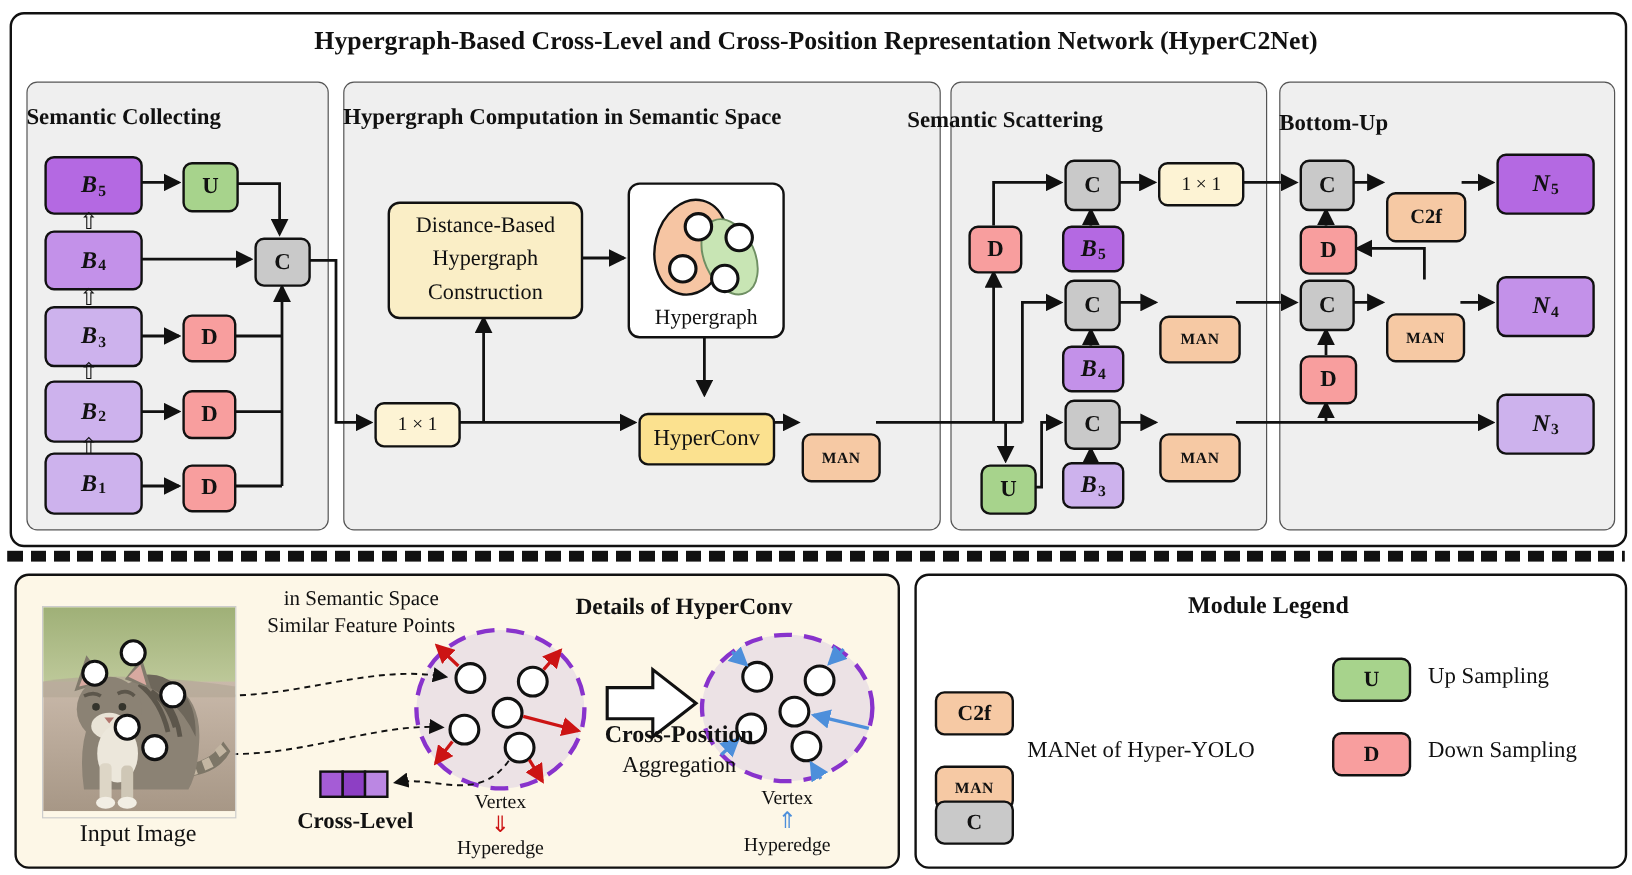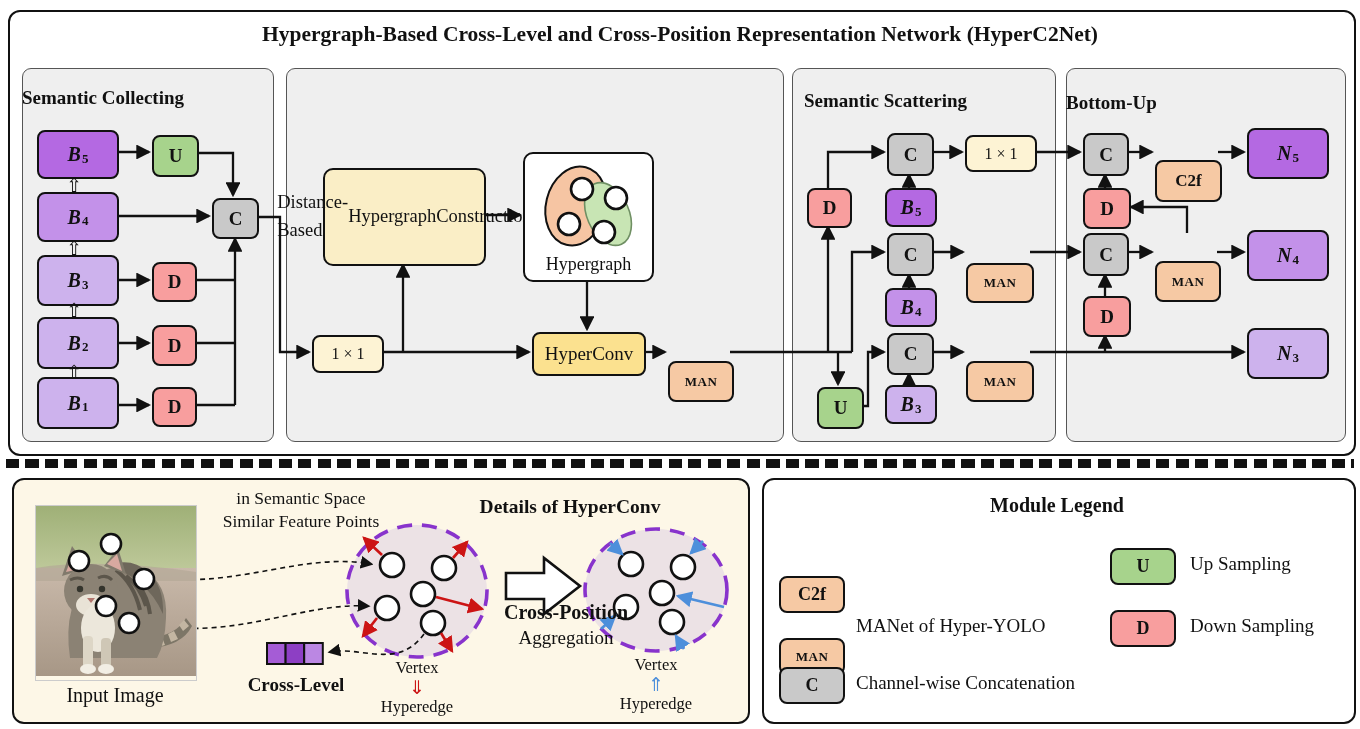--- a/index.html
+++ b/index.html
@@ -9,33 +9,33 @@
   .outerbox{position:absolute;background:#fff;border:2.4px solid #111;border-radius:12px;}
   .panel{position:absolute;background:var(--panel);border:1.6px solid #555;border-radius:9px;}
   .ptitle{position:absolute;text-align:left;font-weight:bold;font-size:19px;}
   .maintitle{position:absolute;left:8px;top:22px;width:1344px;text-align:center;
              font-weight:bold;font-size:21.5px;}
   
   .bx{position:absolute;display:flex;align-items:center;justify-content:center;
       border:2.2px solid #111;border-radius:8px;font-weight:bold;font-size:19px;z-index:3;}
   .p1{background:var(--purple1);} .p2{background:var(--purple2);} .p3{background:var(--purple3);}
   .grn{background:var(--green);} .pnk{background:var(--pink);} .gry{background:var(--gray);}
-  .pch{background:var(--peach);margin-top:28px;} .yel{background:var(--yellow);}
+  .pch{background:var(--peach);margin-top:28px;} .yel{background:var(--yellow);margin-top:12px;}
   .crm{background:var(--cream);}
   .bi{font-style:italic;font-weight:bold;font-size:20px;}
   .bs{font-size:13px;font-weight:bold;margin-top:8px;margin-left:1px;}
   .man{font-size:13px;letter-spacing:.5px;}
   .plain{font-weight:normal;}
   .f16{font-size:16px;} .f18{font-size:18px;}
   .hollow{position:absolute;font-family:"DejaVu Sans",sans-serif;font-size:19px;color:#111;
           z-index:3;line-height:1;}
   .whitebox{position:absolute;background:#fff;border:2.2px solid #111;border-radius:10px;z-index:3;
             display:flex;flex-direction:column;align-items:center;justify-content:flex-end;}
   .dbhc{position:absolute;background:var(--cream2);border:2.2px solid #111;border-radius:10px;z-index:3;
-        display:flex;flex-direction:row;align-items:center;justify-content:center;
+        display:flex;flex-direction:column;align-items:center;justify-content:center;
         font-size:18.5px;line-height:1.5;}
   .divider{position:absolute;left:6px;top:459px;width:1348px;height:9px;
            background:repeating-linear-gradient(90deg,#111 0 13px,transparent 13px 19.5px);}
   .svglayer{position:absolute;left:0;top:0;z-index:2;}
   .txt{position:absolute;text-align:center;z-index:4;}
   .lg-key{position:absolute;display:flex;align-items:center;justify-content:center;
           border:2.2px solid #111;border-radius:8px;font-weight:bold;font-size:18px;z-index:3;}
   .lg-label{position:absolute;font-size:19px;z-index:3;}
   .catwrap{position:absolute;z-index:3;border:1px solid #ccc;}
 </style>
@@ -46,21 +46,22 @@
 
   <div class="outerbox" style="left:8px;top:10px;width:1344px;height:442px"></div>
   <div class="maintitle">Hypergraph-Based Cross-Level and Cross-Position Representation Network (HyperC2Net)</div>
 
   <div class="panel" style="left:22px;top:68px;width:250px;height:372px"></div>
   <div class="panel" style="left:286px;top:68px;width:496px;height:372px"></div>
   <div class="panel" style="left:792px;top:68px;width:262px;height:372px"></div>
   <div class="panel" style="left:1066px;top:68px;width:278px;height:372px"></div>
 
   <div class="ptitle" style="left:22px;top:87px;width:250px">Semantic Collecting</div>
-  <div class="ptitle" style="left:804px;top:90px;width:314px">Semantic Scattering</div>
+  <div class="ptitle" style="left:286px;top:87px;width:496px">Hypergraph Computation in Semantic Space</div>
+  <div class="ptitle" style="left:756px;top:90px;width:314px">Semantic Scattering</div>
   <div class="ptitle" style="left:1066px;top:92px;width:278px">Bottom-Up</div>
 
   <div class="bx p1" style="left:37px;top:130px;width:78px;height:45px">
     <span class="bi">B</span>
       <span class="bs">5</span>
     </div>
   <div class="bx grn" style="left:152px;top:135px;width:43px;height:38px">
     <span>U</span>
     </div>
   <div class="bx p2" style="left:37px;top:192px;width:78px;height:46px">
@@ -269,21 +270,20 @@
 
   <div class="outerbox" style="left:762px;top:478px;width:590px;height:242px"></div>
   <div class="txt" style="left:762px;top:494px;width:590px;font-size:20px;font-weight:bold">Module Legend</div>
 
   <div class="lg-key pch" style="left:779px;top:548px;width:62px;height:33px">C2f</div>
 
   <div class="lg-key pch" style="left:779px;top:610px;width:62px;height:33px;font-size:13px;letter-spacing:.5px">MAN</div>
   <div class="lg-label" style="left:856px;top:615px">MANet of Hyper-YOLO</div>
 
   <div class="lg-key gry" style="left:779px;top:667px;width:62px;height:33px">C</div>
-  <div class="lg-label" style="left:856px;top:672px">Channel-wise Concatenation</div>
 
   <div class="lg-key grn" style="left:1110px;top:548px;width:62px;height:33px">U</div>
   <div class="lg-label" style="left:1190px;top:553px">Up Sampling</div>
 
   <div class="lg-key pnk" style="left:1110px;top:610px;width:62px;height:33px">D</div>
   <div class="lg-label" style="left:1190px;top:615px">Down Sampling</div>
 
   <svg class="svglayer" width="1360" height="729">
     <defs>
       <marker id="ab" viewBox="0 0 10 10" refX="8.5" refY="5" markerWidth="6.5" markerHeight="6.5" orient="auto-start-reverse">

